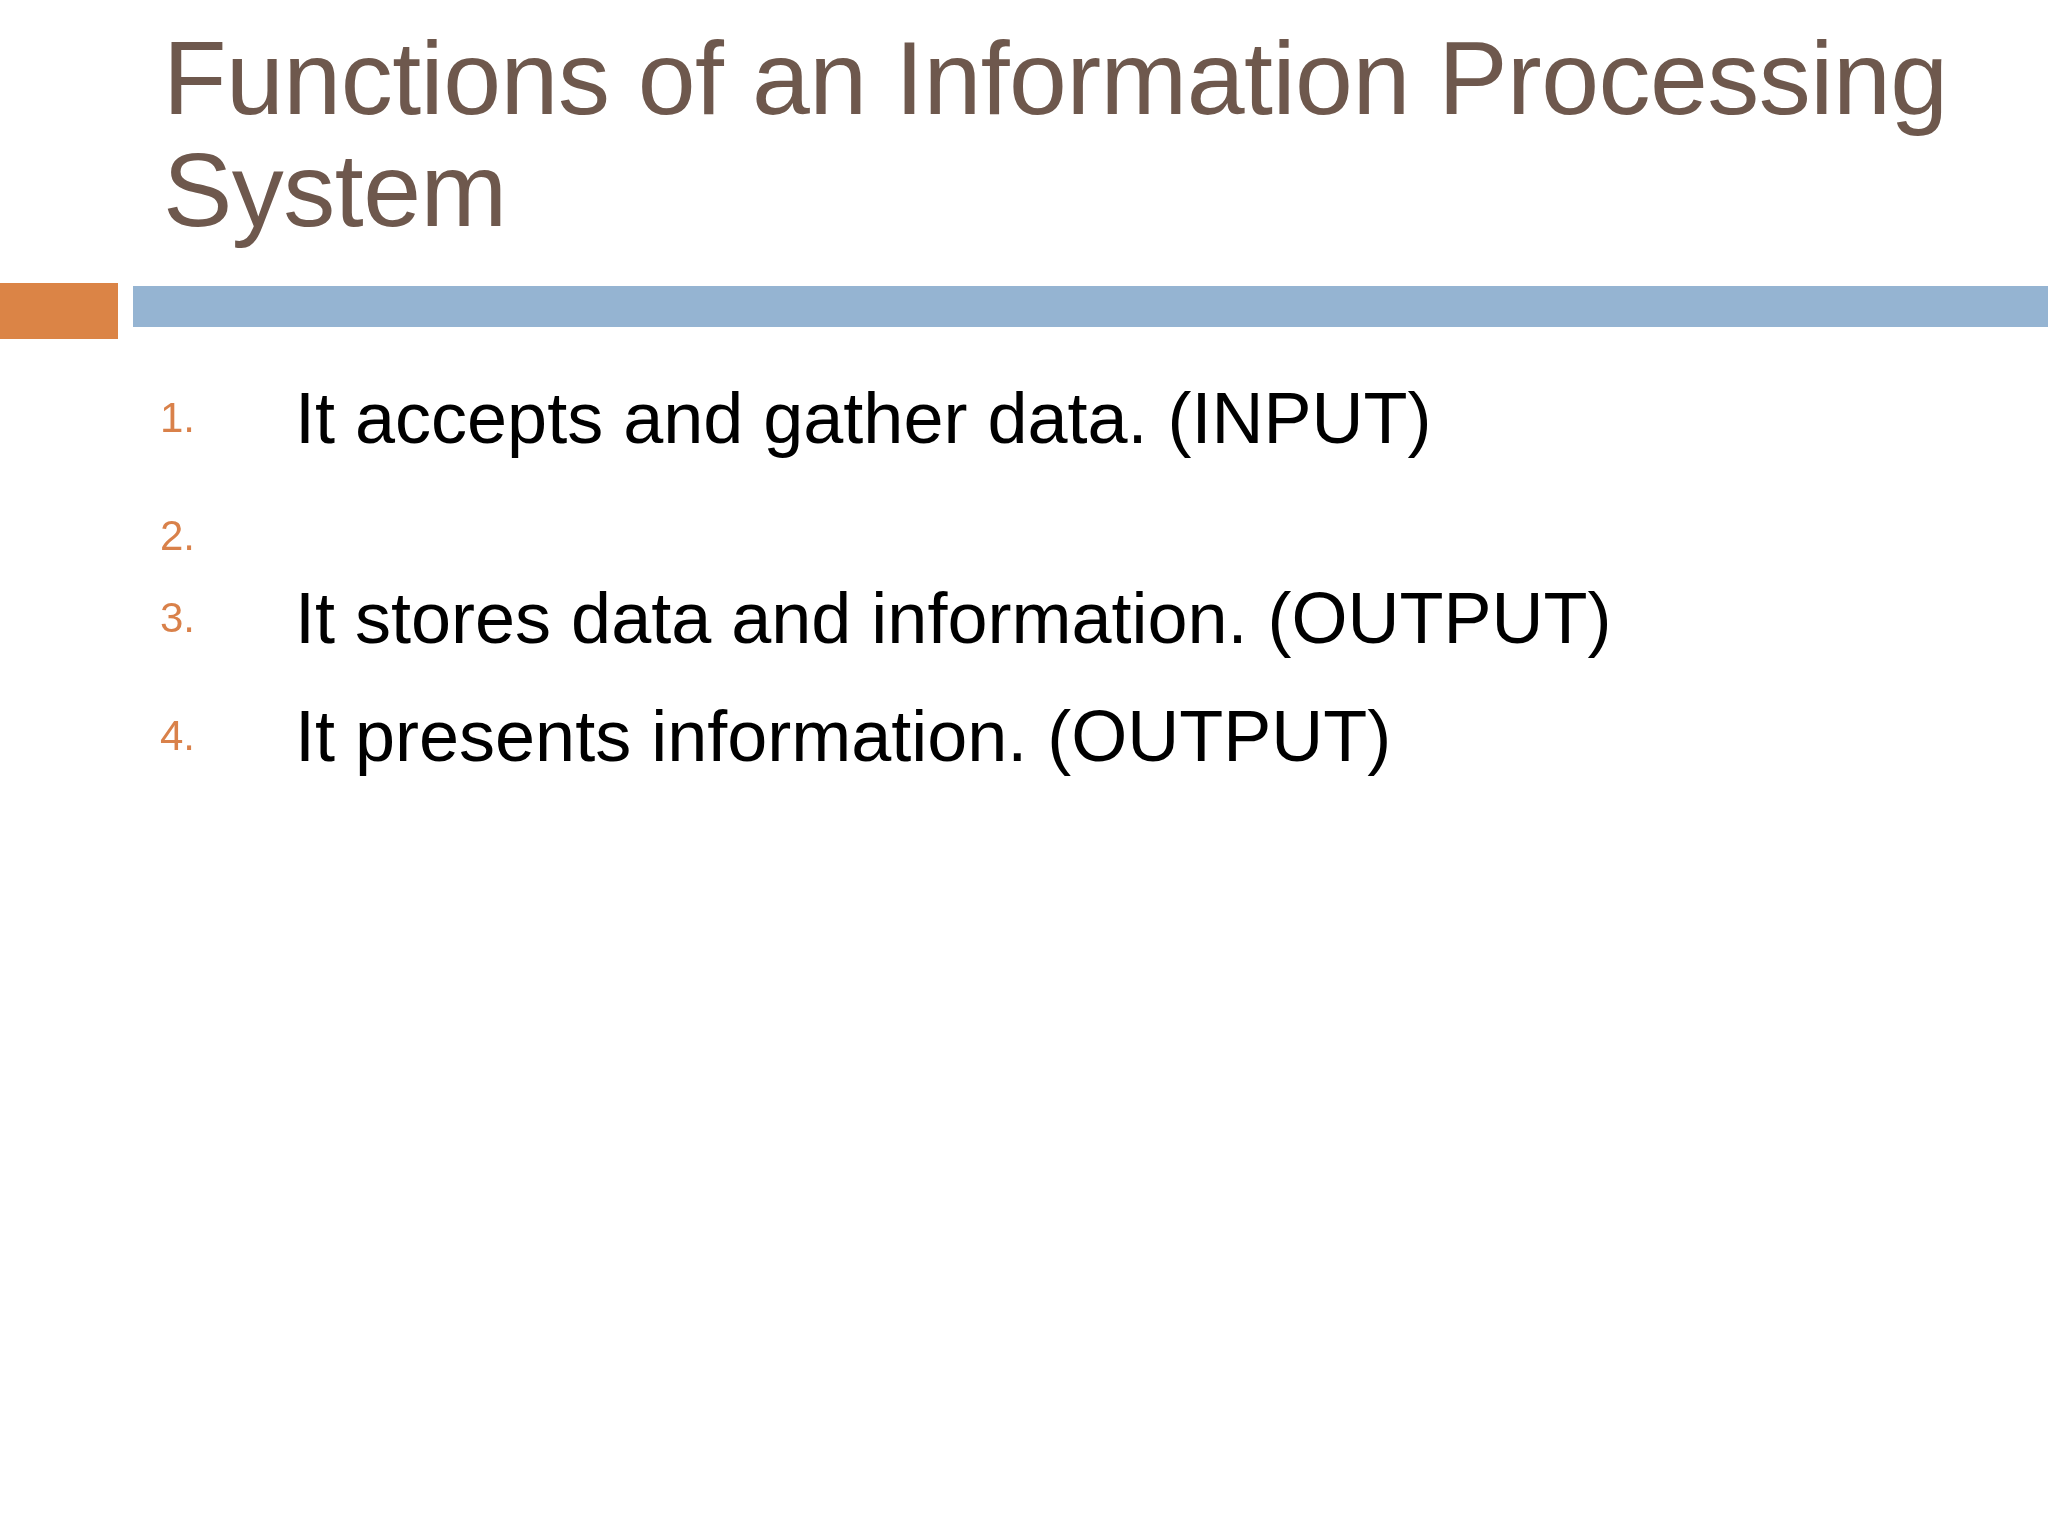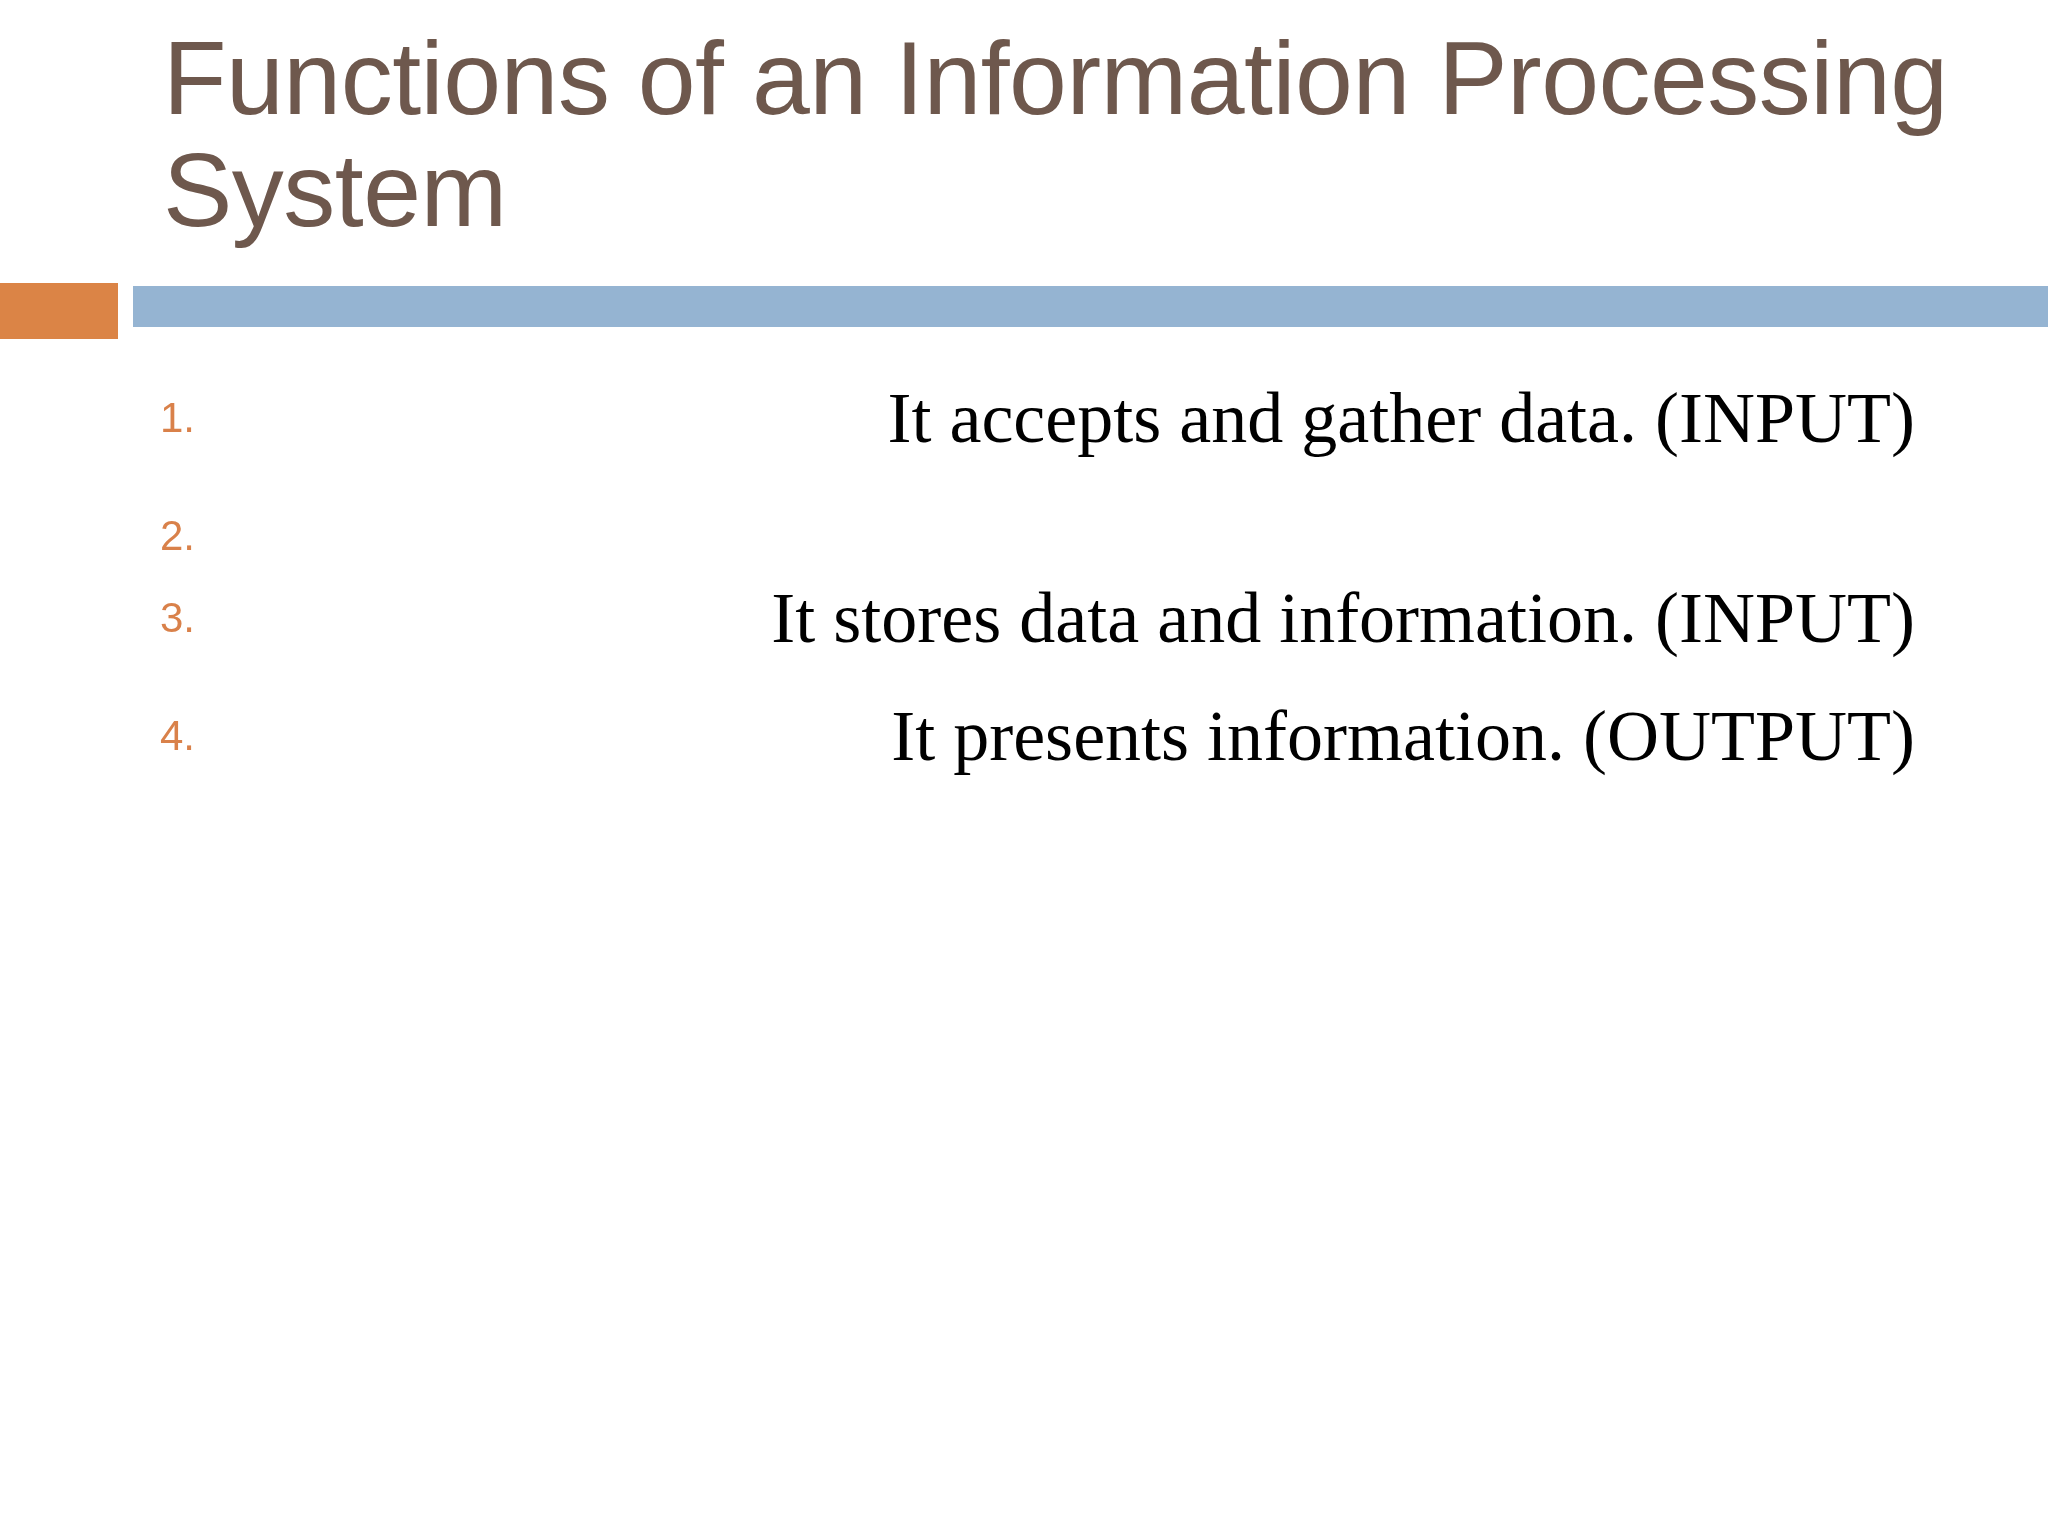--- a/index.html
+++ b/index.html
@@ -89,24 +89,23 @@
     line-height: 100px;
     color: #D9814A;
     font-family: "Liberation Sans", sans-serif;
     text-align: left;
   }
   .item-text {
     display: block;
     font-size: 72px;
     line-height: 100px;
     color: #000000;
-    font-family: Liberation Serif, serif;
+    font-family: Liberation Sans, sans-serif;
     max-width: 1620px;
     white-space: pre-wrap;
-    text-align: right;
   }
 </style>
 </head>
 <body>
 
 <div class="slide">
 
   <div class="title-block">
     <h1 class="slide-title">Functions of an Information Processing System</h1>
   </div>
@@ -123,21 +122,21 @@
         <span class="item-marker">1.</span>
         <span class="item-text">It accepts and gather data. (INPUT)</span>
       </li>
 
       <li>
         <span class="item-marker">2.</span>
       </li>
 
       <li>
         <span class="item-marker">3.</span>
-        <span class="item-text">It stores data and information. (INPUT)</span>
+        <span class="item-text">It stores data and information. (OUTPUT)</span>
       </li>
 
       <li>
         <span class="item-marker">4.</span>
         <span class="item-text">It presents information. (OUTPUT)</span>
       </li>
 
     </ol>
   </div>
 

